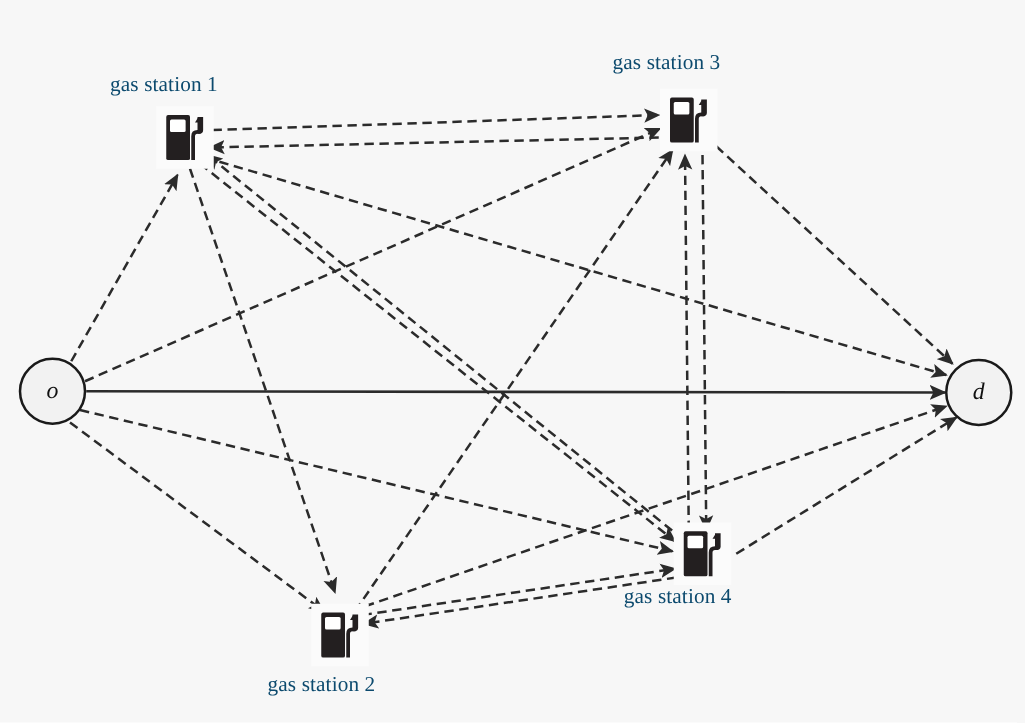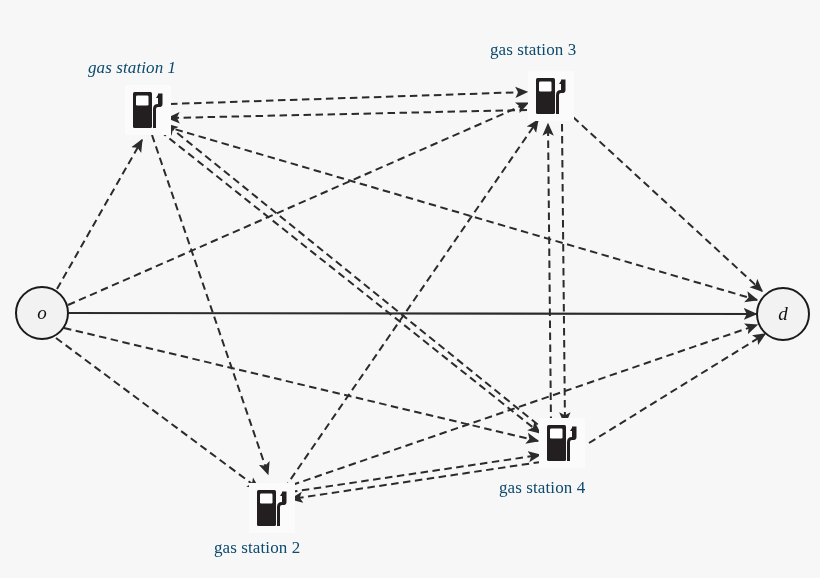--- a/index.html
+++ b/index.html
@@ -97,21 +97,21 @@
       </div>
       <div class="station">
         <div class="station-icon" style="left: 125px; top: 85px; width: 46px; height: 50px;"><svg viewBox="0 0 46 50" width="46" height="50">
             <rect x="8" y="7" width="19" height="36" rx="1.5" fill="#231f20"></rect>
             <rect x="11" y="10.5" width="12.5" height="10" rx="1.2" fill="#ffffff"></rect>
             <path d="M29.5 43 L29.5 24 Q29.5 20.5 33 20.5 L35.5 20.5" fill="none" stroke="#231f20" stroke-width="3"></path>
             <path d="M33 8.5 L37.5 8.5 L37.5 19 Q37.5 22 34.5 22 L33 22 Z" fill="#231f20"></path>
             <path d="M33.5 9 L31 13 L33.5 13 Z" fill="#231f20"></path>
           </svg></div>
       </div>
-      <div class="label" style="left: 88px; top: 58px; font-style: italic;">gas station 1</div>
+      <div class="label" style="left: 88px; top: 58px;">gas station 1</div>
       <div class="station">
         <div class="station-icon" style="left: 249px; top: 483px; width: 46px; height: 50px;"><svg viewBox="0 0 46 50" width="46" height="50">
             <rect x="8" y="7" width="19" height="36" rx="1.5" fill="#231f20"></rect>
             <rect x="11" y="10.5" width="12.5" height="10" rx="1.2" fill="#ffffff"></rect>
             <path d="M29.5 43 L29.5 24 Q29.5 20.5 33 20.5 L35.5 20.5" fill="none" stroke="#231f20" stroke-width="3"></path>
             <path d="M33 8.5 L37.5 8.5 L37.5 19 Q37.5 22 34.5 22 L33 22 Z" fill="#231f20"></path>
             <path d="M33.5 9 L31 13 L33.5 13 Z" fill="#231f20"></path>
           </svg></div>
       </div>
       <div class="label" style="left: 214px; top: 538px;">gas station 2</div>
@@ -127,16 +127,16 @@
       <div class="label" style="left: 490px; top: 40px;">gas station 3</div>
       <div class="station">
         <div class="station-icon" style="left: 539px; top: 418px; width: 46px; height: 50px;"><svg viewBox="0 0 46 50" width="46" height="50">
             <rect x="8" y="7" width="19" height="36" rx="1.5" fill="#231f20"></rect>
             <rect x="11" y="10.5" width="12.5" height="10" rx="1.2" fill="#ffffff"></rect>
             <path d="M29.5 43 L29.5 24 Q29.5 20.5 33 20.5 L35.5 20.5" fill="none" stroke="#231f20" stroke-width="3"></path>
             <path d="M33 8.5 L37.5 8.5 L37.5 19 Q37.5 22 34.5 22 L33 22 Z" fill="#231f20"></path>
             <path d="M33.5 9 L31 13 L33.5 13 Z" fill="#231f20"></path>
           </svg></div>
       </div>
-      <div class="label" style="left: 499px; top: 478px;">gas station 4</div>
+      <div class="label" style="left: 499px; top: 467px;">gas station 4</div>
     </div>
 
 </div>
 
 </body></html>

